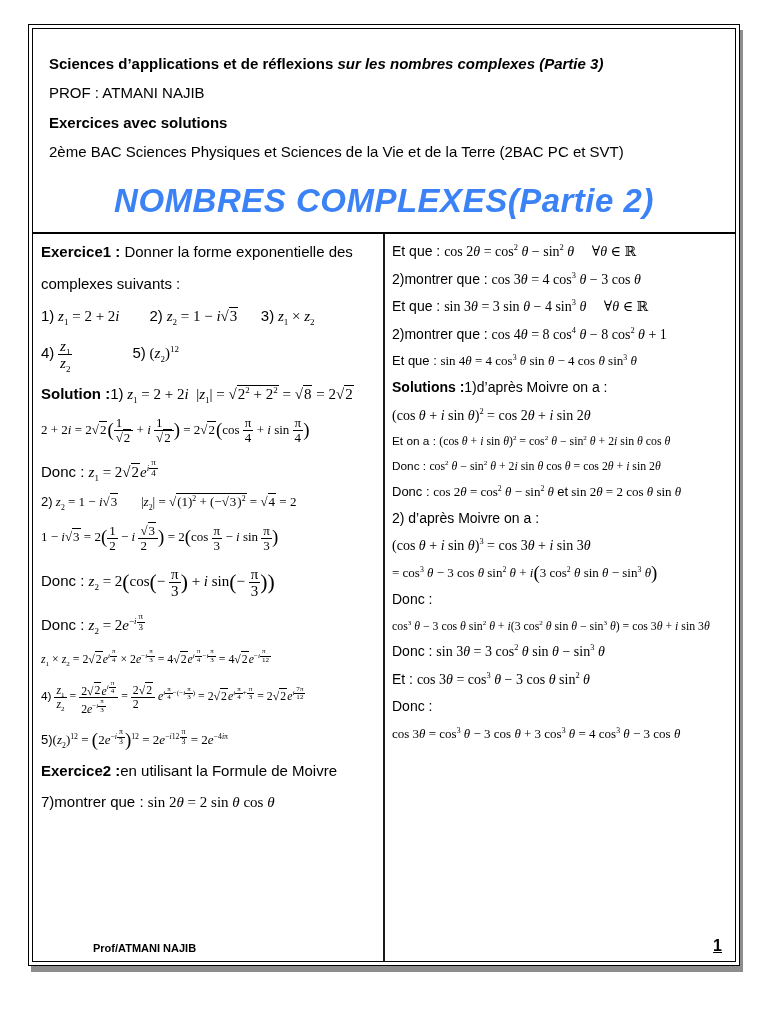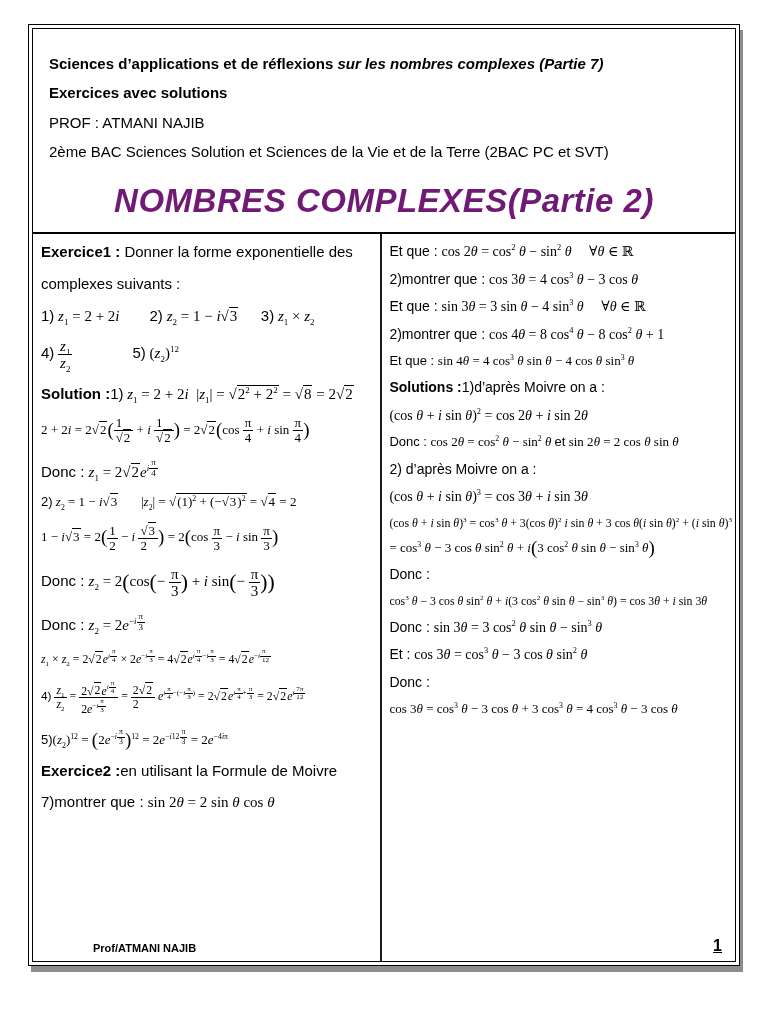--- a/index.html
+++ b/index.html
@@ -63,28 +63,28 @@
   }
 </style>
 </head>
 <body>
 
 <div class="page">
   <div class="page-inner">
 
     <div class="header">
       <div class="h-line">
-        <span class="h-b">Sciences d’applications et de réflexions </span><span class="h-bi">sur les nombres complexes (Partie 7)</span>
+        <span class="h-b">Sciences d’applications et de réflexions </span><span class="h-bi">sur les nombres complexes (Partie 3)</span>
       </div>
+      <div class="h-line">PROF : ATMANI NAJIB</div>
       <div class="h-line h-b">Exercices avec solutions</div>
-      <div class="h-line">PROF : ATMANI NAJIB</div>
-      <div class="h-line">2ème BAC Sciences Solution et Sciences de la Vie et de la Terre (2BAC PC et SVT)</div>
+      <div class="h-line">2ème BAC Sciences Physiques et Sciences de la Vie et de la Terre (2BAC PC et SVT)</div>
     </div>
 
-    <div class="title" style="color: #701a75;">NOMBRES COMPLEXES(Partie 2)</div>
+    <div class="title" style="color: #3b82f6;">NOMBRES COMPLEXES(Partie 2)</div>
     <div class="hrule"></div>
 
     <div class="columns">
       <div class="col-left">
         <div>
             <div class="line"><span class="lbl">Exercice1 :</span><span class="math"><span class="sf"> Donner la forme exponentielle des</span></span></div>
             <div class="line"><span class="math"><span class="sf">complexes suivants :</span></span></div>
             <div class="line"><span class="math"><span class="sf">1)</span> <i>z</i><sub>1</sub> = 2 + 2<i>i</i>&nbsp;&nbsp;&nbsp;&nbsp;&nbsp;&nbsp;&nbsp; <span class="sf">2)</span> <i>z</i><sub>2</sub> = 1 − <i>i</i>√<span class="rt">3</span>&nbsp;&nbsp;&nbsp;&nbsp;&nbsp; <span class="sf">3)</span> <i>z</i><sub>1</sub> × <i>z</i><sub>2</sub></span></div>
             <div class="line"><span class="math"><span class="sf">4)</span> <span class="fr"><span><i>z</i><sub>1</sub></span><span><i>z</i><sub>2</sub></span></span>&nbsp;&nbsp;&nbsp;&nbsp;&nbsp;&nbsp;&nbsp;&nbsp;&nbsp;&nbsp;&nbsp;&nbsp;&nbsp;&nbsp;&nbsp; <span class="sf">5)</span> (<i>z</i><sub>2</sub>)<sup>12</sup></span></div>
             <div class="line"><span class="lbl">Solution :</span><span class="math"><span class="sf">1)</span> <i>z</i><sub>1</sub> = 2 + 2<i>i</i> &nbsp;|<i>z</i><sub>1</sub>| = √<span class="rt">2<sup>2</sup> + 2<sup>2</sup></span> = √<span class="rt">8</span> = 2√<span class="rt">2</span></span></div>
@@ -105,24 +105,25 @@
       <div class="col-divider"></div>
       <div class="col-right">
         <div>
             <div class="line"><span class="math"><span class="sf">Et que : </span>cos 2<i>θ</i> = cos<sup>2</sup> <i>θ</i> − sin<sup>2</sup> <i>θ</i>&nbsp;&nbsp;&nbsp;&nbsp; ∀<i>θ</i> ∈ ℝ</span></div>
             <div class="line"><span class="math"><span class="sf">2)montrer que : </span>cos 3<i>θ</i> = 4 cos<sup>3</sup> <i>θ</i> − 3 cos <i>θ</i></span></div>
             <div class="line"><span class="math"><span class="sf">Et que : </span>sin 3<i>θ</i> = 3 sin <i>θ</i> − 4 sin<sup>3</sup> <i>θ</i>&nbsp;&nbsp;&nbsp;&nbsp; ∀<i>θ</i> ∈ ℝ</span></div>
             <div class="line"><span class="math"><span class="sf">2)montrer que : </span>cos 4<i>θ</i> = 8 cos<sup>4</sup> <i>θ</i> − 8 cos<sup>2</sup> <i>θ</i> + 1</span></div>
             <div class="line md"><span class="math"><span class="sf">Et que : </span>sin 4<i>θ</i> = 4 cos<sup>3</sup> <i>θ</i> sin <i>θ</i> − 4 cos <i>θ</i> sin<sup>3</sup> <i>θ</i></span></div>
             <div class="line"><span class="lbl">Solutions :</span><span class="math"><span class="sf">1)d’après Moivre on a :</span></span></div>
             <div class="line"><span class="math">(cos <i>θ</i> + <i>i</i> sin <i>θ</i>)<sup>2</sup> = cos 2<i>θ</i> + <i>i</i> sin 2<i>θ</i></span></div>
+            <div class="line sm"><span class="math"><span class="sf">Et on a : </span>(cos <i>θ</i> + <i>i</i> sin <i>θ</i>)<sup>2</sup> = cos<sup>2</sup> <i>θ</i> − sin<sup>2</sup> <i>θ</i> + 2<i>i</i> sin <i>θ</i> cos <i>θ</i></span></div>
+            <div class="line sm"><span class="math"><span class="sf">Donc : </span>cos<sup>2</sup> <i>θ</i> − sin<sup>2</sup> <i>θ</i> + 2<i>i</i> sin <i>θ</i> cos <i>θ</i> = cos 2<i>θ</i> + <i>i</i> sin 2<i>θ</i></span></div>
             <div class="line md"><span class="math"><span class="sf">Donc : </span>cos 2<i>θ</i> = cos<sup>2</sup> <i>θ</i> − sin<sup>2</sup> <i>θ</i> <span class="sf">et</span> sin 2<i>θ</i> = 2 cos <i>θ</i> sin <i>θ</i></span></div>
             <div class="line"><span class="math"><span class="sf">2) d’après Moivre on a :</span></span></div>
             <div class="line"><span class="math">(cos <i>θ</i> + <i>i</i> sin <i>θ</i>)<sup>3</sup> = cos 3<i>θ</i> + <i>i</i> sin 3<i>θ</i></span></div>
-            <div class="line sm"><span class="math">(cos <i>θ</i> + <i>i</i> sin <i>θ</i>)<sup>3</sup> = cos<sup>3</sup> <i>θ</i> + 3(cos <i>θ</i>)<sup>2</sup> <i>i</i> sin <i>θ</i> + 3 cos <i>θ</i>(<i>i</i> sin <i>θ</i>)<sup>2</sup> + (<i>i</i> sin <i>θ</i>)<sup>3</sup></span></div>
             <div class="line md"><span class="math">= cos<sup>3</sup> <i>θ</i> − 3 cos <i>θ</i> sin<sup>2</sup> <i>θ</i> + <i>i</i><span class="bg">(</span>3 cos<sup>2</sup> <i>θ</i> sin <i>θ</i> − sin<sup>3</sup> <i>θ</i><span class="bg">)</span></span></div>
             <div class="line"><span class="math"><span class="sf">Donc :</span></span></div>
             <div class="line sm"><span class="math">cos<sup>3</sup> <i>θ</i> − 3 cos <i>θ</i> sin<sup>2</sup> <i>θ</i> + <i>i</i>(3 cos<sup>2</sup> <i>θ</i> sin <i>θ</i> − sin<sup>3</sup> <i>θ</i>) = cos 3<i>θ</i> + <i>i</i> sin 3<i>θ</i></span></div>
             <div class="line"><span class="math"><span class="sf">Donc : </span>sin 3<i>θ</i> = 3 cos<sup>2</sup> <i>θ</i> sin <i>θ</i> − sin<sup>3</sup> <i>θ</i></span></div>
             <div class="line"><span class="math"><span class="sf">Et : </span>cos 3<i>θ</i> = cos<sup>3</sup> <i>θ</i> − 3 cos <i>θ</i> sin<sup>2</sup> <i>θ</i></span></div>
             <div class="line"><span class="math"><span class="sf">Donc :</span></span></div>
             <div class="line md"><span class="math">cos 3<i>θ</i> = cos<sup>3</sup> <i>θ</i> − 3 cos <i>θ</i> + 3 cos<sup>3</sup> <i>θ</i> = 4 cos<sup>3</sup> <i>θ</i> − 3 cos <i>θ</i></span></div>
           </div>
         <div class="page-num">1</div>
       </div>

